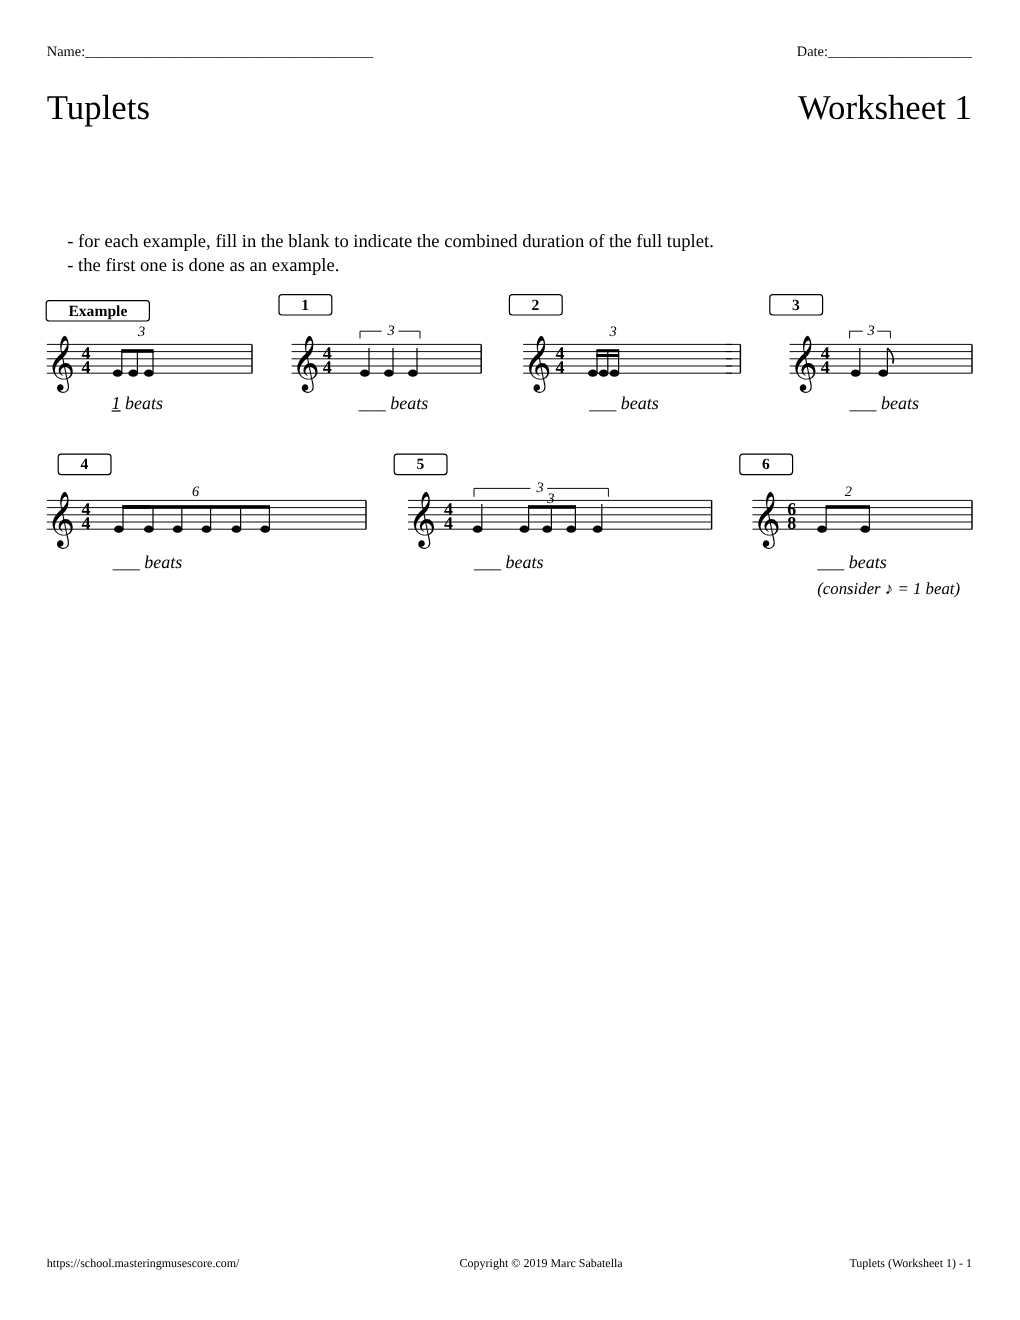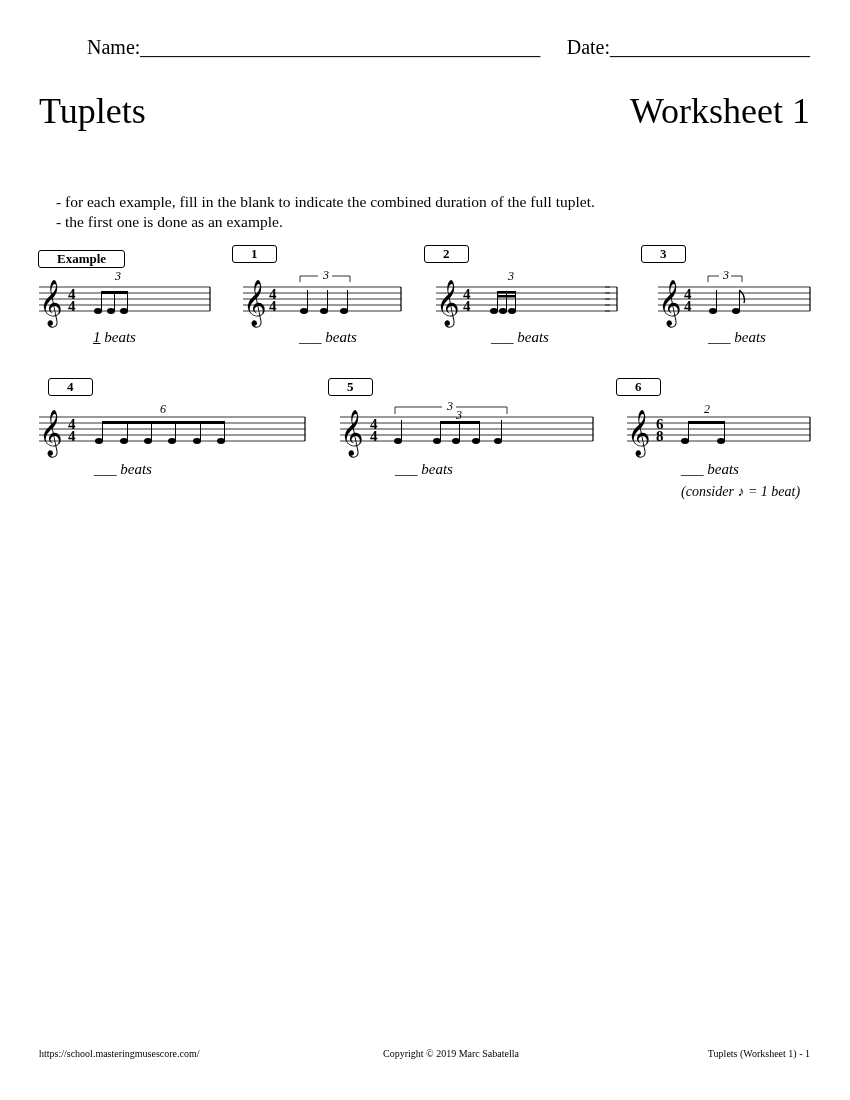--- a/index.html
+++ b/index.html
@@ -1,19 +1,19 @@
 <!DOCTYPE html>
 <html><head>
 <meta charset="utf-8">
 <style>
   html, body { margin:0; padding:0; background:#fff; }
   body { width:850px; height:1100px; position:relative; font-family:"Liberation Serif", serif; color:#000; overflow:hidden; }
   .abs { position:absolute; }
-  .hdr { font-size:20px; top:36px;margin-left:48px; }
-  .title { font-size:36px; top:90px; }
+  .hdr { font-size:12px; top:36px; }
+  .title { font-size:29px; top:74px; }
   .instr { font-size:15.5px; left:56px; line-height:20px; }
   .box { position:absolute; border:1.3px solid #000; border-radius:3px; font-weight:bold; font-size:13px; padding:0 18px; line-height:16px; }
   .ans { position:absolute; font-size:15px; font-style:italic; white-space:nowrap; }
   .note6 { position:absolute; font-size:14px; font-style:italic; white-space:nowrap; }
   .foot { position:absolute; top:1048px; font-size:10px; }
   svg { position:absolute; overflow:visible; }
 </style>
 </head>
 <body>
 

